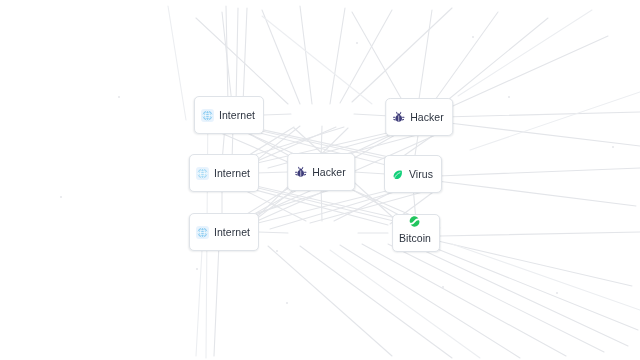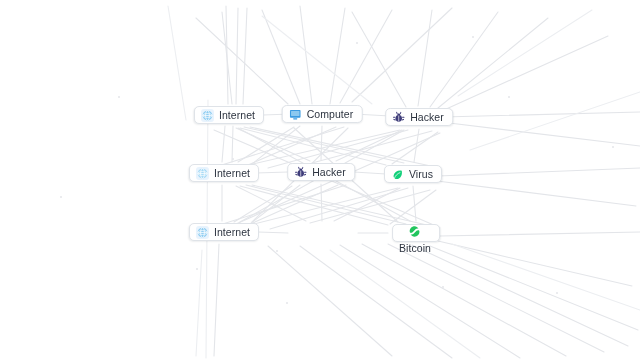--- a/index.html
+++ b/index.html
@@ -41,21 +41,21 @@
     top: 0;
     width: 640px;
     height: 360px;
   }
   .node {
     position: absolute;
     display: inline-flex;
     align-items: center;
     gap: 5px;
     box-sizing: border-box;
-    height: 18px;
+    height: 38px;
     padding: 0 8px 0 6px;
     background: #ffffff;
     border: 1px solid #dfe3e8;
     border-radius: 5px;
     box-shadow: 0 1px 1.5px rgba(16,24,40,0.07);
     white-space: nowrap;
     transform: translate(-50%, -50%);
   }
   .node-label {
     font-size: 10.5px;
@@ -211,30 +211,20 @@
         <svg class="node-icon" viewBox="0 0 16 16" xmlns="http://www.w3.org/2000/svg">
           <circle cx="8" cy="8" r="6" fill="#8fcdf2"></circle>
           <ellipse cx="8" cy="8" rx="6" ry="2.4" fill="none" stroke="#ffffff" stroke-width="0.9"></ellipse>
           <ellipse cx="8" cy="8" rx="2.4" ry="6" fill="none" stroke="#ffffff" stroke-width="0.9"></ellipse>
           <line x1="2" y1="8" x2="14" y2="8" stroke="#ffffff" stroke-width="0.9"></line>
         </svg>
       </span>
       <span class="node-label">Internet</span>
     </div>
 
-    <div class="node" style="left:322px;top:114px;">
-      <span class="icon-tile">
-        <svg class="node-icon" viewBox="0 0 16 16" xmlns="http://www.w3.org/2000/svg">
-          <rect x="1.5" y="2.5" width="13" height="9.5" rx="1" fill="#3b9ae1"></rect>
-          <rect x="2.8" y="3.8" width="10.4" height="6" rx="0.5" fill="#8cc8ef"></rect>
-          <rect x="5.5" y="12.5" width="5" height="1.6" rx="0.5" fill="#3b9ae1"></rect>
-        </svg>
-      </span>
-      <span class="node-label">Computer</span>
-    </div>
 
     <div class="node" style="left:419px;top:117px;">
       <span class="icon-tile">
         <svg class="node-icon" viewBox="0 0 16 16" xmlns="http://www.w3.org/2000/svg">
           <g fill="#3f3d7a">
             <ellipse cx="8" cy="9" rx="4" ry="4.2"></ellipse>
             <rect x="6.4" y="3.2" width="3.2" height="3" rx="1.2"></rect>
             <rect x="0.8" y="7" width="3.2" height="1.3" rx="0.6"></rect>
             <rect x="12" y="7" width="3.2" height="1.3" rx="0.6"></rect>
             <rect x="1.4" y="10" width="3.2" height="1.3" rx="0.6" transform="rotate(18 3 10.6)"></rect>

